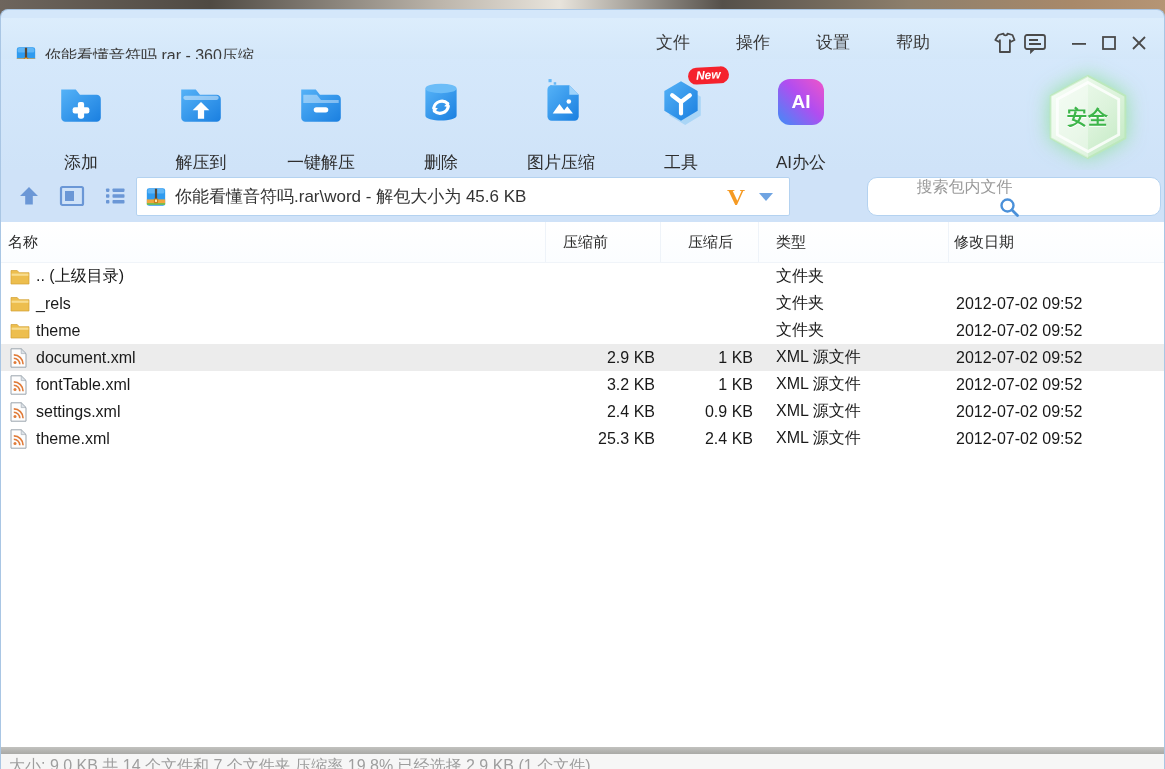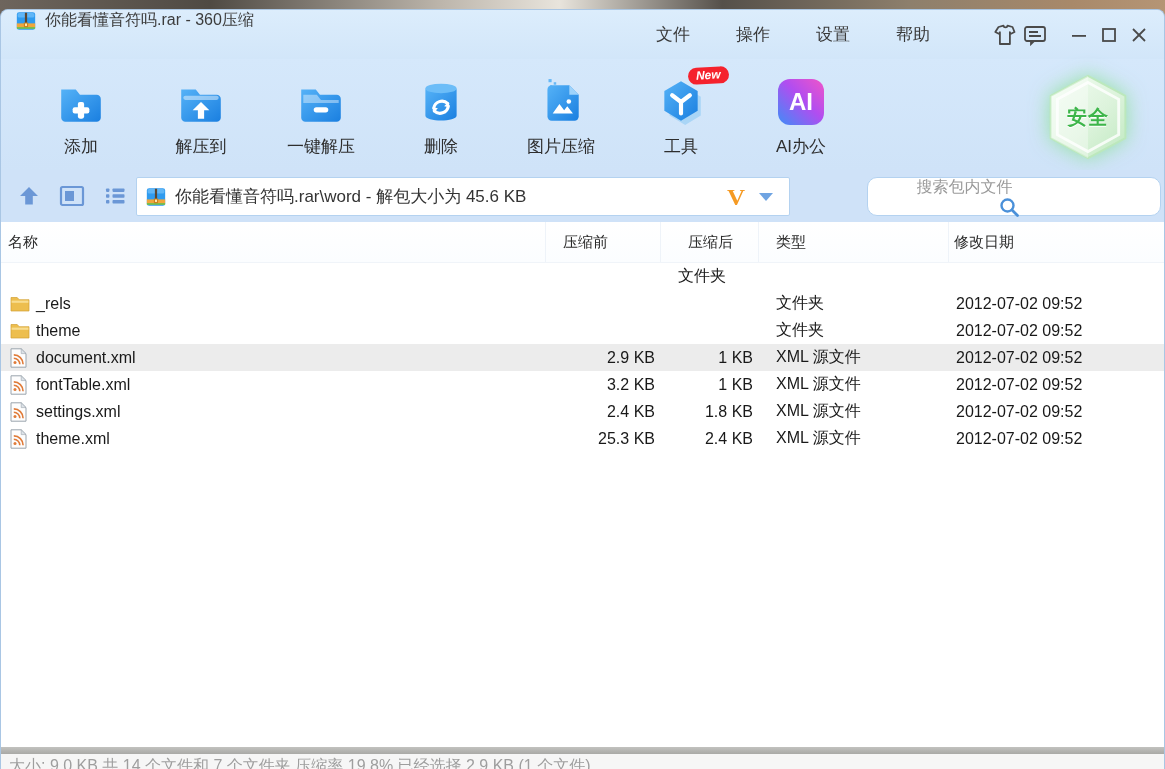--- a/index.html
+++ b/index.html
@@ -8,44 +8,44 @@
     font-family:"Liberation Sans","DejaVu Sans",sans-serif;
     background:linear-gradient(90deg,#6e655d 0%,#4f4a43 18%,#bdb6ac 38%,#e8e4dc 48%,#55504a 62%,#8d7f6c 78%,#a8896a 92%,#b59575 100%);
     position:relative;
   }
   .window {
     position:absolute; left:0; top:9px; width:1165px; height:760px;
     background:#d4e7fa; border-radius:8px 8px 0 0; overflow:hidden;
     border:1px solid #a9c6e4; border-bottom:none;
   }
   
-  .titlebar { position:absolute; left:0; top:0; width:100%; height:49px;
-    background:linear-gradient(180deg,#dcedfc,#d2e6f9); display:flex; align-items:flex-start; }
+  .titlebar { position:absolute; left:0; top:8px; width:100%; height:49px;
+    background:linear-gradient(180deg,#dcedfc,#d2e6f9); display:flex; align-items:flex-end; }
   .title-ico { margin-left:14px; width:22px; height:22px; flex:0 0 auto; }
   .title-text { margin-left:8px; font-size:16px; color:#3c3c3c; }
   .menubar { position:absolute; left:655px; top:0; height:49px; display:flex; align-items:center; gap:46px; }
   .menu-item { font-size:17px; color:#3a3a3a; cursor:default; }
   .winctl { position:absolute; right:10px; top:0; height:49px; display:flex; align-items:center; }
   .ctl { display:flex; align-items:center; justify-content:center; width:30px; height:30px; color:#4a4a4a; }
   .ctl svg { display:block; }
   .gap-lg { margin-left:14px; }
   
   .toolbar { position:absolute; left:0; top:49px; width:100%; height:111px;
     background:linear-gradient(180deg,#d5e8fb,#cfe3f8); }
   .tb-row { position:absolute; left:25px; top:18px; display:flex; gap:10px; }
   .tb-btn { width:110px; display:flex; flex-direction:column; align-items:center; position:relative; }
   .tb-icon { width:50px; height:50px; display:flex; align-items:center; justify-content:center; }
-  .tb-label { margin-top:8px; font-size:17px; color:#2e2e2e; }
+  .tb-label { margin-top:24px; font-size:17px; color:#2e2e2e; }
   .badge-new { position:absolute; top:-10px; left:62px; background:#f5222d; color:#fff;
     font-size:12px; font-weight:bold; font-style:italic; padding:1px 8px 2px;
     border-radius:9px; transform:rotate(-3deg); }
   .ai-icon { width:46px; height:46px; border-radius:12px;
     background:linear-gradient(225deg,#f055c8 0%,#b14df0 45%,#3f8df7 100%);
     display:flex; align-items:center; justify-content:center;
-    color:#fff; font-weight:bold; font-size:24px; }
+    color:#fff; font-weight:bold; font-size:19px; }
   .shield-wrap { position:absolute; right:30px; top:12px; width:92px; height:92px;
     filter:drop-shadow(0 0 10px rgba(140,225,150,.85)); }
   .shield-wrap svg { position:absolute; left:0; top:0; }
   .shield-text { position:absolute; left:0; top:0; width:92px; height:92px;
     display:flex; align-items:center; justify-content:center;
     color:#3db54a; font-size:20px; font-weight:bold; letter-spacing:1px;
     text-shadow:0 1px 0 #fff; }
   
   .addrrow { position:absolute; left:0; top:160px; width:100%; height:52px; background:#cfe2f8; }
   .nav-icons { position:absolute; left:16px; top:0; height:52px; display:flex; align-items:center; gap:18px; }
@@ -306,20 +306,29 @@
   <div class="content">
     <div class="grid-row thead">
       <div class="th th-name">名称</div>
       <div class="th th-before">压缩前</div>
       <div class="th th-after">压缩后</div>
       <div class="th th-type">类型</div>
       <div class="th th-date">修改日期</div>
     </div>
     <div>
         <div class="grid-row file-row">
+    <div class="cell c-name">
+      <span class="c-icon">
+              <svg width="20" height="17" viewBox="0 0 20 17">
+    <path d="M1 2.5 h6.2 l2 2.2 H19 v11.3 H1 z" fill="#edbe4e" stroke="#d3a033" stroke-width=".7"></path>
+    <path d="M1.6 5.6 h16.8 v2.2 H1.6 z" fill="#f8dd90"></path>
+  </svg>
+            </span>
+      <span class="c-name-text">.. (上级目录)</span>
+    </div>
     <div class="cell c-before"></div>
     <div class="cell c-after"></div>
     <div class="cell c-type">文件夹</div>
     <div class="cell c-date"></div>
   </div>
         <div class="grid-row file-row">
     <div class="cell c-name">
       <span class="c-icon">
               <svg width="20" height="17" viewBox="0 0 20 17">
     <path d="M1 2.5 h6.2 l2 2.2 H19 v11.3 H1 z" fill="#edbe4e" stroke="#d3a033" stroke-width=".7"></path>
@@ -391,21 +400,21 @@
     <path d="M1 .8 h10.2 l4.8 4.8 V19.2 H1 z" fill="#fdfdfd" stroke="#9aa4ad" stroke-width="1"></path>
     <path d="M11.2 .8 l4.8 4.8 h-4.8 z" fill="#dde3e8" stroke="#9aa4ad" stroke-width=".6"></path>
     <circle cx="5" cy="14.6" r="1.5" fill="#e07b39"></circle>
     <path d="M3.8 10.2 a6 6 0 0 1 6 6" fill="none" stroke="#e07b39" stroke-width="1.6"></path>
     <path d="M3.8 6.9 a9.3 9.3 0 0 1 9.3 9.3" fill="none" stroke="#e07b39" stroke-width="1.6"></path>
   </svg>
             </span>
       <span class="c-name-text">settings.xml</span>
     </div>
     <div class="cell c-before">2.4 KB</div>
-    <div class="cell c-after">1.8 KB</div>
+    <div class="cell c-after">0.9 KB</div>
     <div class="cell c-type">XML 源文件</div>
     <div class="cell c-date">2012-07-02 09:52</div>
   </div>
         <div class="grid-row file-row">
     <div class="cell c-name">
       <span class="c-icon">
               <svg width="17" height="20" viewBox="0 0 17 20">
     <path d="M1 .8 h10.2 l4.8 4.8 V19.2 H1 z" fill="#fdfdfd" stroke="#9aa4ad" stroke-width="1"></path>
     <path d="M11.2 .8 l4.8 4.8 h-4.8 z" fill="#dde3e8" stroke="#9aa4ad" stroke-width=".6"></path>
     <circle cx="5" cy="14.6" r="1.5" fill="#e07b39"></circle>

